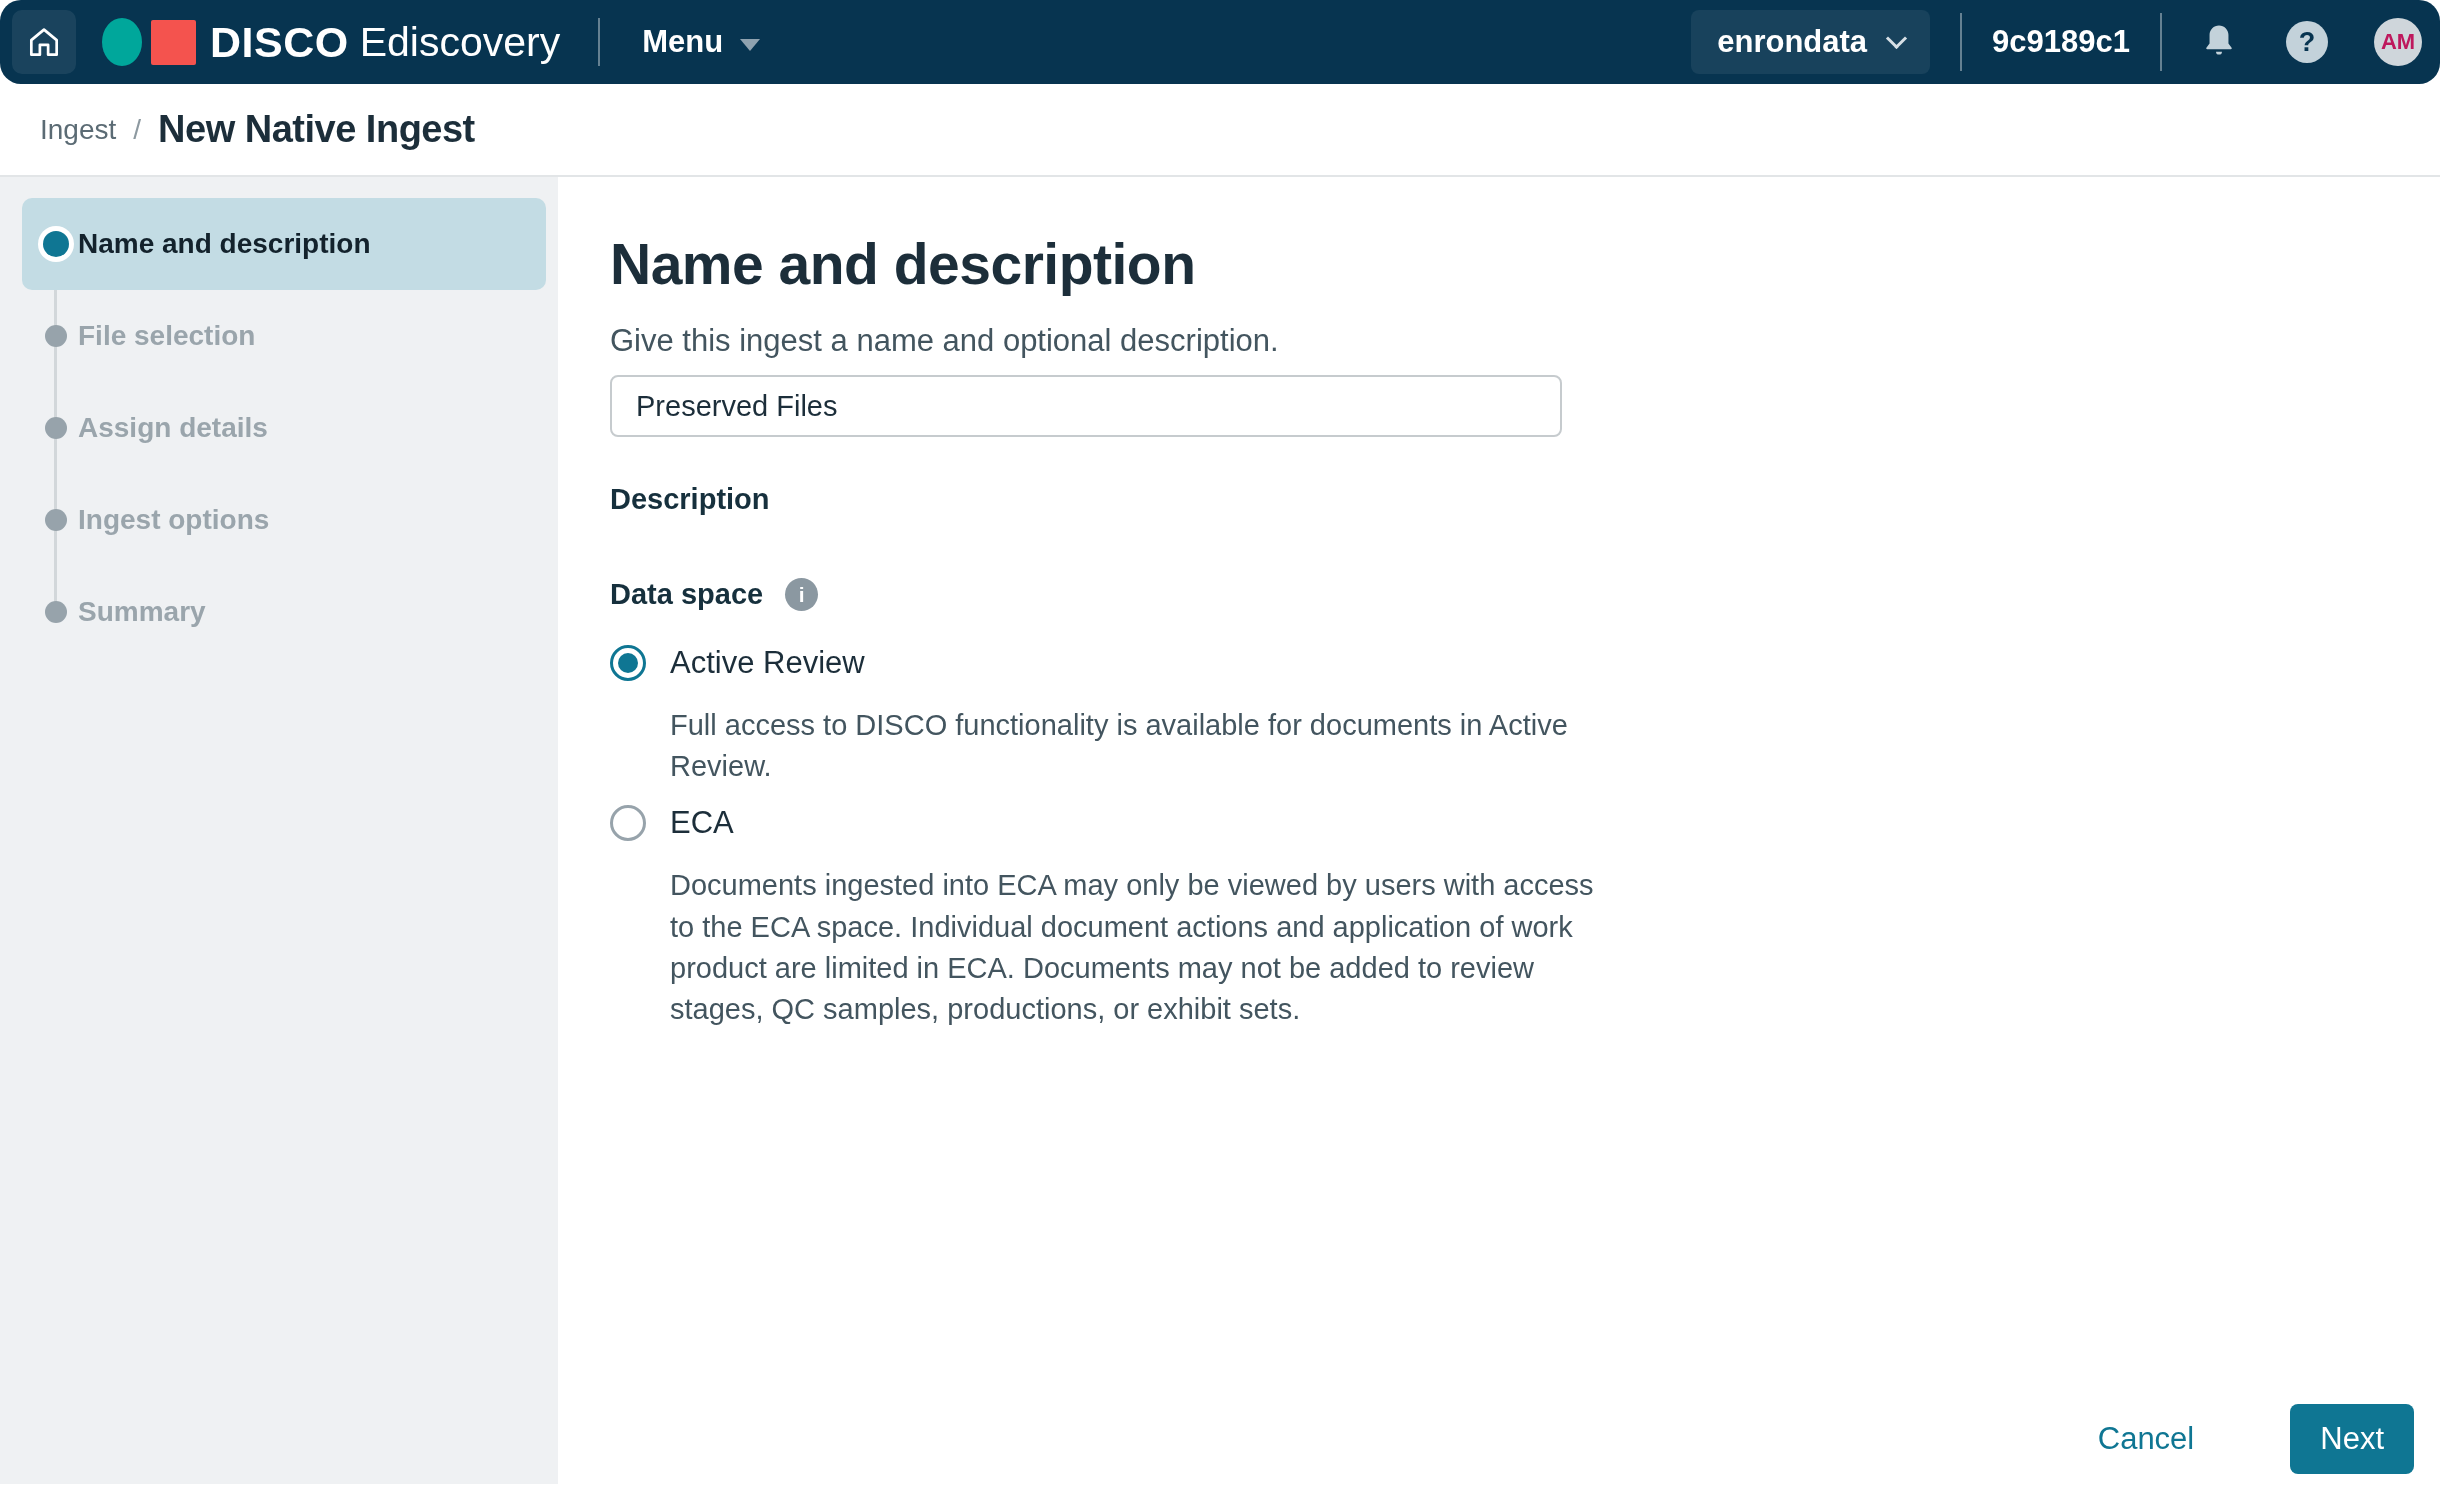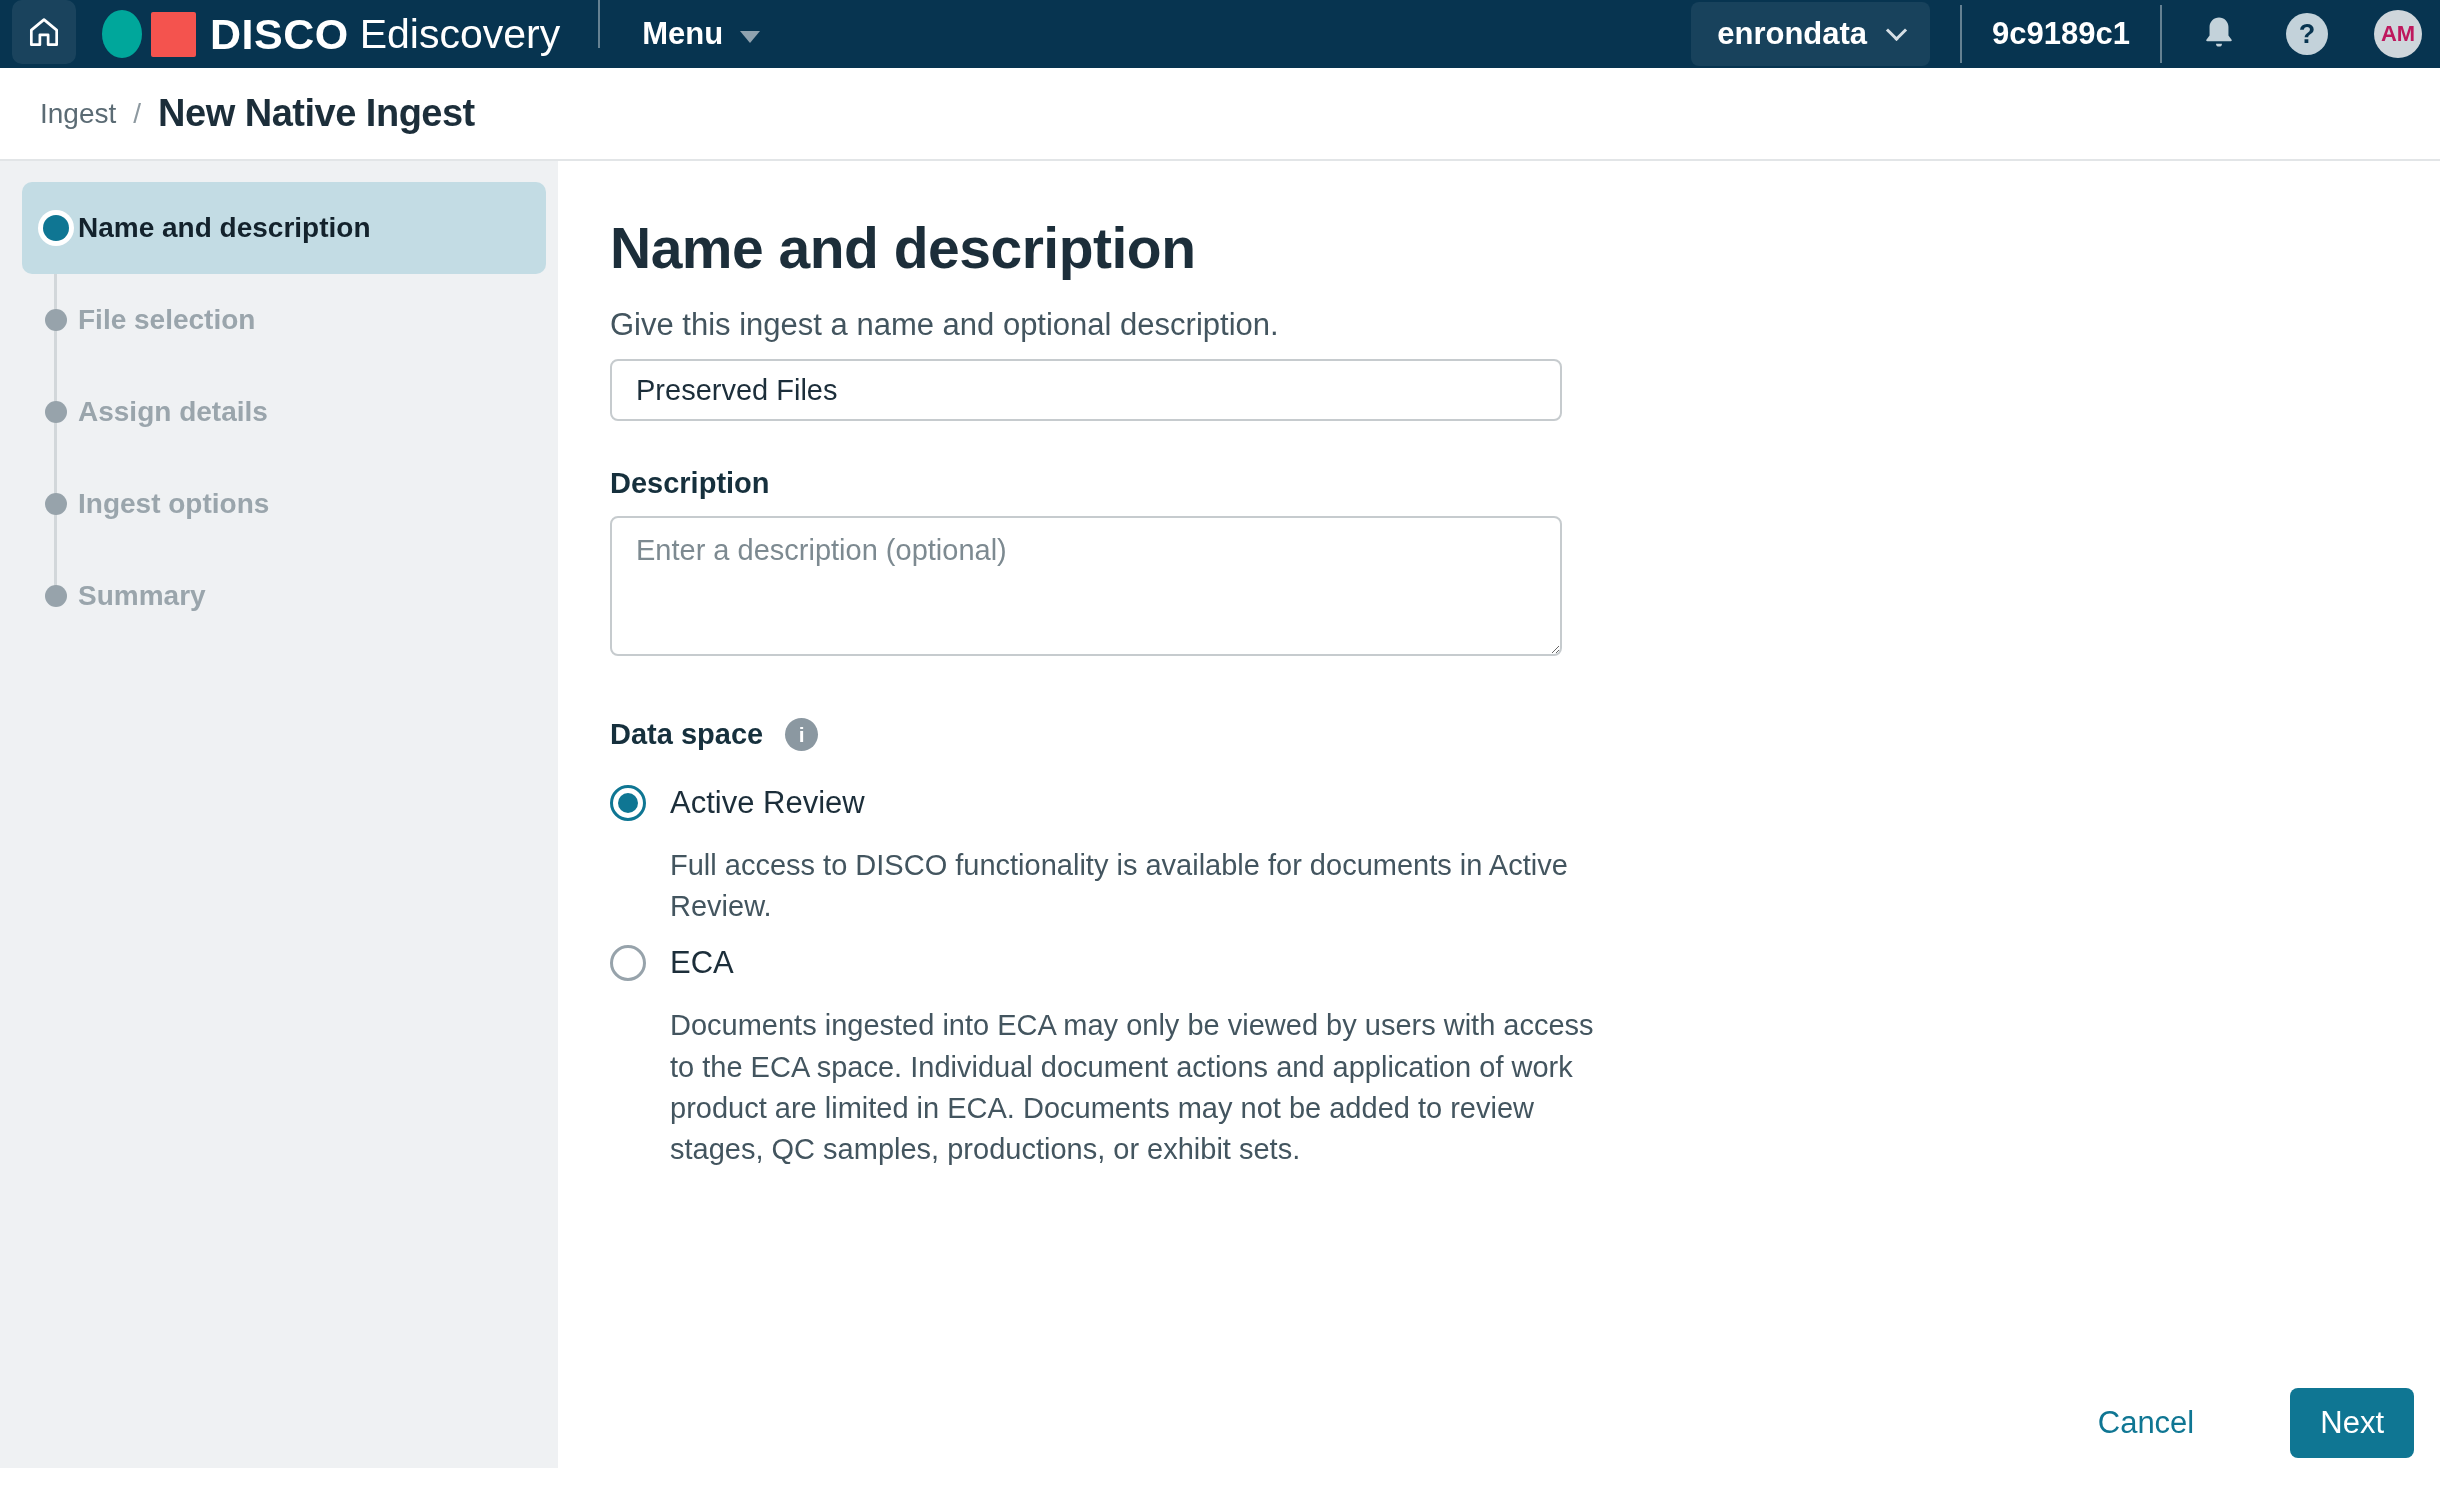--- a/index.html
+++ b/index.html
@@ -6,22 +6,22 @@
   html, body { margin: 0; padding: 0; }
   body {
     width: 2440px; height: 1504px; overflow: hidden;
     background: #ffffff;
     font-family: "Liberation Sans", sans-serif;
     color: #1c2e3a;
   }
 
   
   .topbar {
-    height: 68px; background: #073450; color: #fff;
-    display: flex; 
+    height: 84px; background: #073450; color: #fff;
+    display: flex; align-items: center; border-radius: 21px;
   }
   .home-btn {
     width: 64px; height: 64px; margin-left: 12px; border-radius: 10px;
     background: rgba(255,255,255,0.08);
     display: flex; align-items: center; justify-content: center;
     cursor: pointer; flex: 0 0 auto;
   }
   .home-btn svg { width: 38px; height: 38px; }
   .logo { display: flex; align-items: center; margin-left: 26px; }
   .logo-dot   { width: 40px; height: 48px; border-radius: 50%; background: #00a79b; }
@@ -245,21 +245,20 @@
     </div>
   </aside>
 
   <main class="main">
     <h1 class="page-title">Name and description</h1>
     <div class="page-subtitle">Give this ingest a name and optional description.</div>
 
     <input class="text-input" type="text" value="Preserved Files" style="">
 
     <div class="field-label desc-label">Description</div>
-    <textarea class="textarea" placeholder="Enter a description (optional)" style=""></textarea>
 
     <div class="data-space-row">
       <span class="field-label">Data space</span>
       <span class="info-icon">i</span>
     </div>
 
     <div class="radio-row">
       <span class="radio-outer">
         <span class="radio-inner"></span>
       </span>

